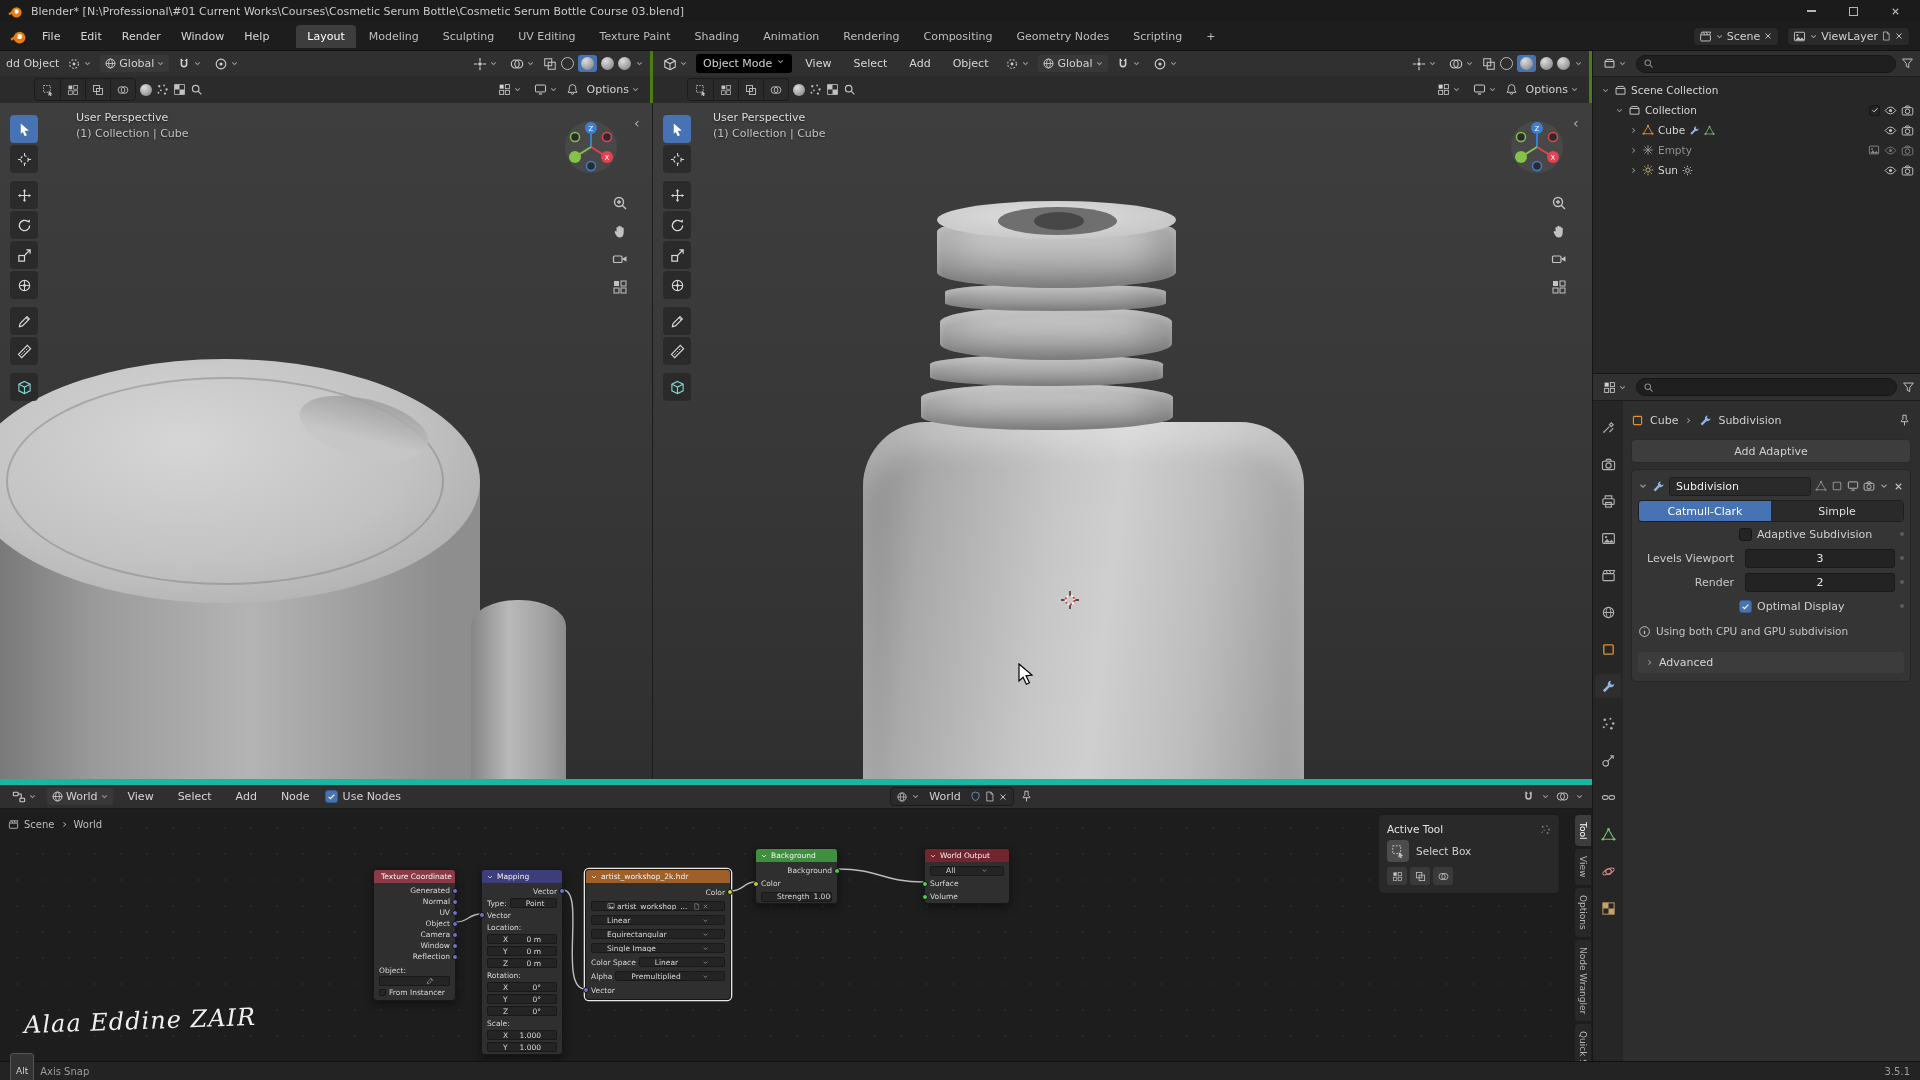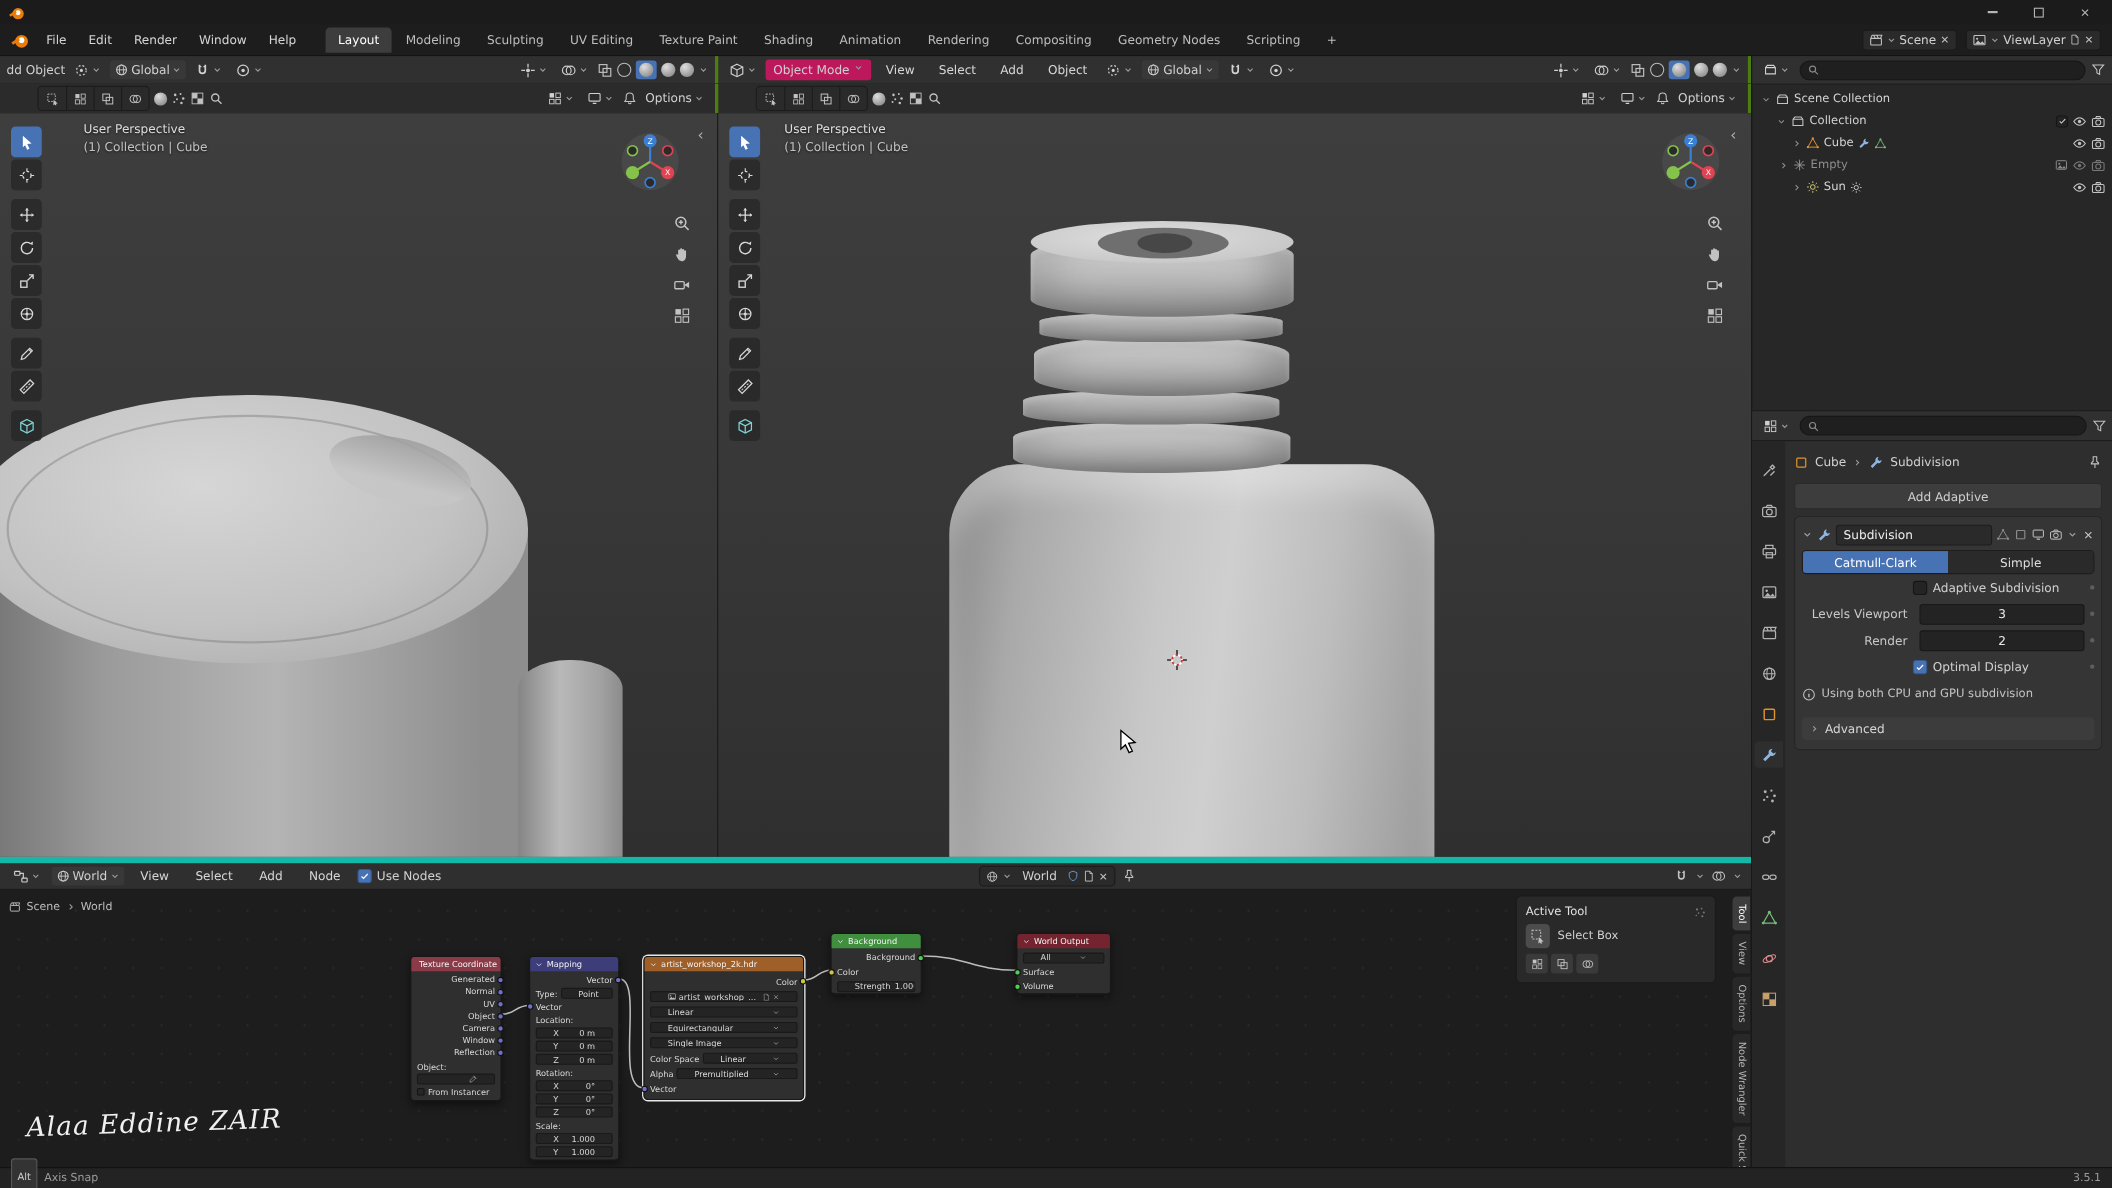--- a/index.html
+++ b/index.html
@@ -17,21 +17,21 @@
 .menu{padding:4px 9px;border-radius:3px;color:#d6d6d6}
 .tab{padding:5px 11px;border-radius:4px 4px 0 0;color:#bdbdbd;white-space:nowrap}
 .tab.active{background:#3d3d3d;color:#fff}
 .wbtn{width:34px;height:100%;display:inline-flex;align-items:center;justify-content:center;color:#b5b5b5}
 .dblock{display:flex;align-items:center;gap:3px;background:#2a2a2a;border:1px solid #1a1a1a;border-radius:4px;padding:2px 5px}
 
 .hrow{position:absolute;background:#303030;display:flex;align-items:center;overflow:hidden}
 .hsect{height:100%;display:flex;align-items:center;gap:4px;padding:0 6px;border-right:3px solid #4d7c0f;overflow:hidden}
 .wdg{display:flex;align-items:center;gap:2px;padding:2px 4px;border-radius:3px;background:#383838}
 .wdg.flat{background:transparent}
-.btnw{display:flex;align-items:flex-start;gap:4px;background:#be185d;border-radius:3px;padding:3px 7px;white-space:nowrap}
+.btnw{display:flex;align-items:flex-start;gap:4px;background:#000000;border-radius:3px;padding:3px 7px;white-space:nowrap}
 .sph{width:13px;height:13px;border-radius:50%;background:radial-gradient(circle at 35% 30%,#dedede,#787878)}
 .sph.wire{background:#2e2e2e;border:1px solid #b8b8b8}
 .pill{background:#4772b3;border-radius:3px;padding:2px 3px;display:flex}
 .seg{display:flex;background:#2a2a2a;border-radius:4px;border:1px solid #1c1c1c}
 .seg .ico{width:25px;height:21px}
 .seg .ico+.ico{border-left:1px solid #1c1c1c}
 
 .vp{position:absolute;overflow:hidden;background:linear-gradient(180deg,#3e3e3e 0%,#373737 55%,#2f2f2f 100%)}
 .vptext{position:absolute;font-size:11px;color:#dedede;text-shadow:0 1px 2px rgba(0,0,0,.65);white-space:nowrap}
 .vptool{position:absolute;left:10px;top:12px;display:flex;flex-direction:column;gap:2px}
@@ -302,20 +302,21 @@
   </svg>
 
 <div class="abs" id="titlebar">
   <span class="ico" style="color:#e87d0d">
       <svg class="s" width="15" height="15" viewBox="0 0 16 16">
         <circle cx="9" cy="9" r="5.5" fill="#e87d0d"></circle>
         <circle cx="9" cy="8" r="2.4" fill="#fff"></circle>
         <path d="M1 11l6-4" stroke="#e87d0d" stroke-width="2.4"></path>
       </svg>
     </span>
+  <span>Blender* [N:\Professional\#01 Current Works\Courses\Cosmetic Serum Bottle\Cosmetic Serum Bottle Course 03.blend]</span>
   <span class="sp"></span>
   <span class="wbtn">
       <span style="width:9px;height:1.5px;background:#b5b5b5"></span>
     </span>
   <span class="wbtn">
       <span style="width:9px;height:9px;border:1.5px solid #b5b5b5"></span>
     </span>
   <span class="wbtn">
       <svg class="s" width="11" height="11">
         <use href="#i-x"></use>
@@ -1450,21 +1451,21 @@
           <svg class="s" width="13" height="13">
             <use href="#i-eye"></use>
           </svg>
         </span>
       <span class="ico">
           <svg class="s" width="13" height="13">
             <use href="#i-cam2"></use>
           </svg>
         </span>
     </div>
-    <div class="orow" style="padding-left:24px;color:#8f8f8f">
+    <div class="orow" style="padding-left:36px;color:#8f8f8f">
       <span class="ico dis">
           <svg class="s" width="9" height="9">
             <use href="#i-chevr"></use>
           </svg>
         </span>
       <span class="ico" style="color:#9a9a9a">
           <svg class="s" width="12" height="12">
             <use href="#i-axes"></use>
           </svg>
         </span>

